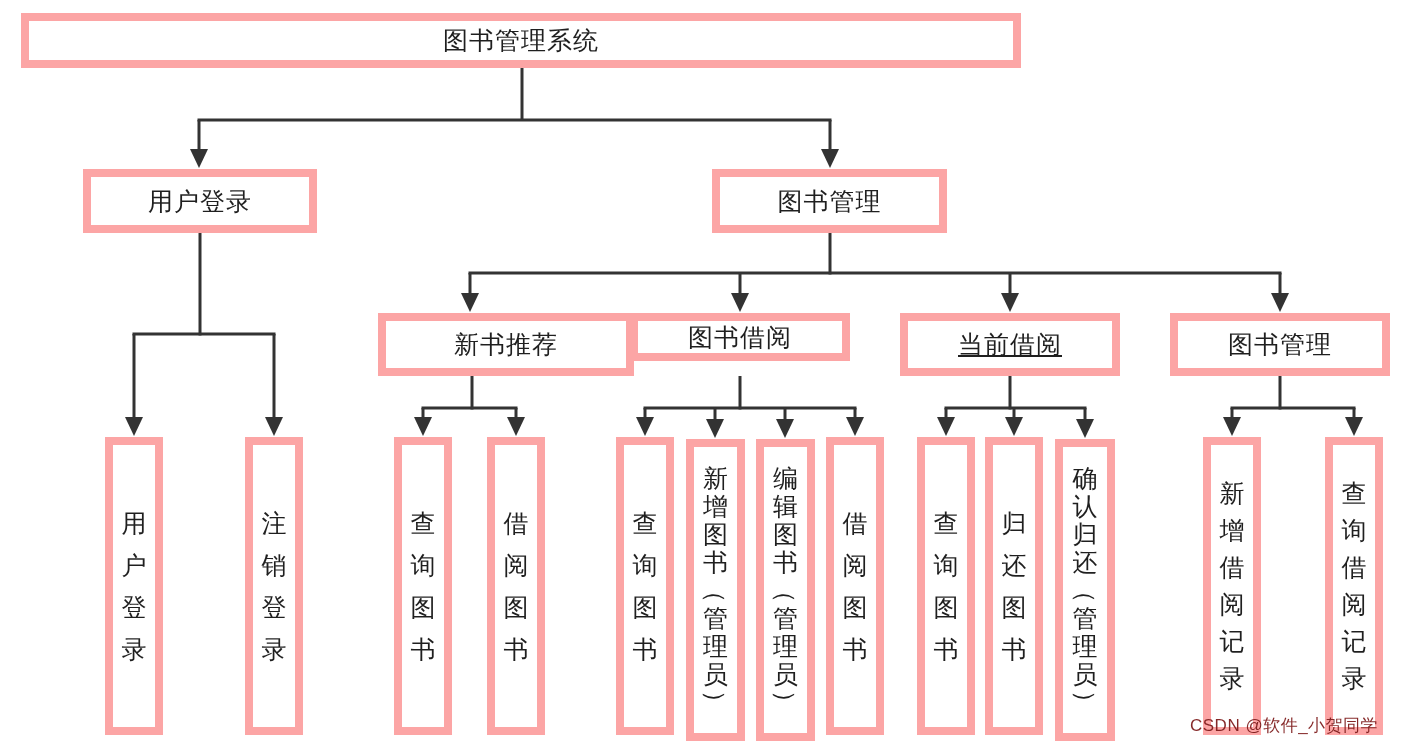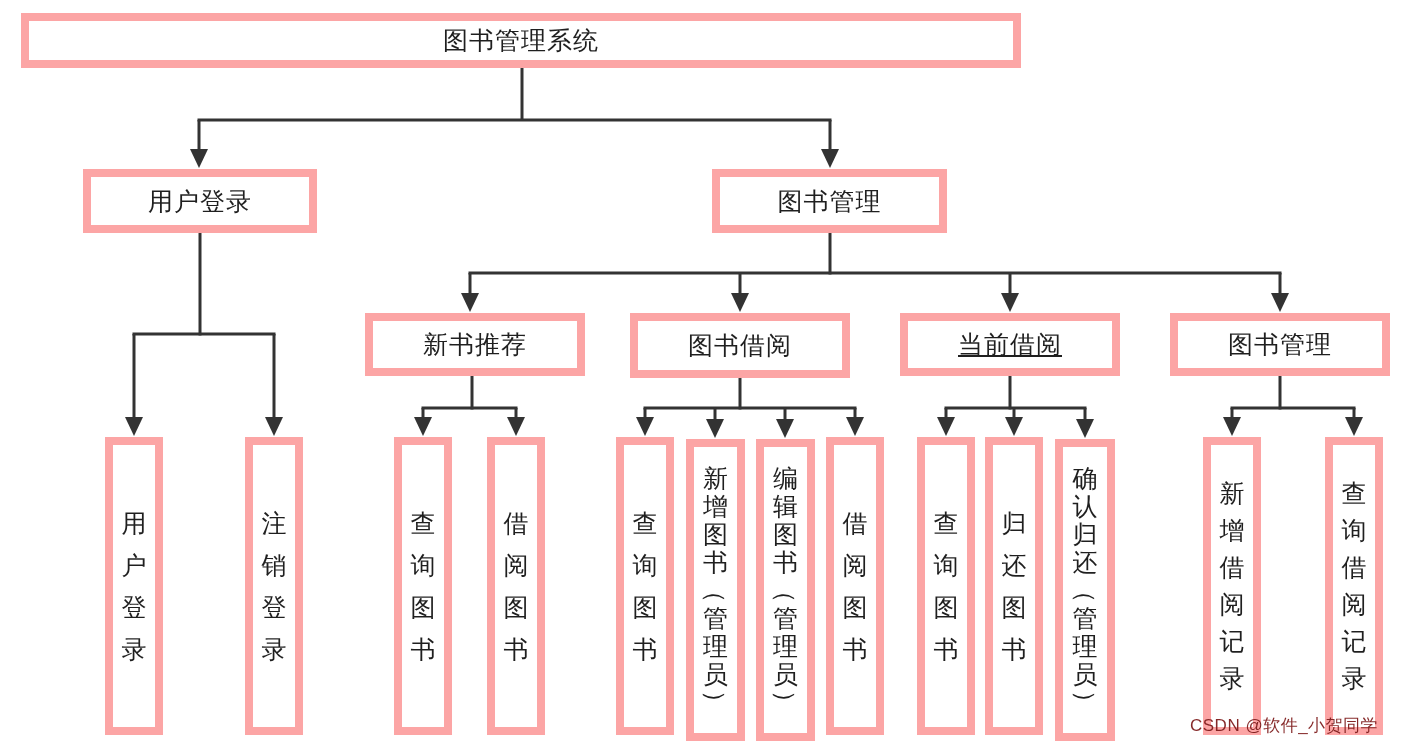--- a/index.html
+++ b/index.html
@@ -86,24 +86,24 @@
     <span>图书管理系统</span>
   </div>
 
   <div class="node node-h" style="left:83px;top:169px;width:234px;height:64px;">
     <span>用户登录</span>
   </div>
   <div class="node node-h" style="left:712px;top:169px;width:235px;height:64px;">
     <span>图书管理</span>
   </div>
 
-  <div class="node node-h" style="left:365px;top:313px;width:220px;height:63px;">
+  <div class="node node-h" style="left:378px;top:313px;width:256px;height:63px;">
     <span>新书推荐</span>
   </div>
-  <div class="node node-h" style="left:630px;top:313px;width:220px;height:65px;">
+  <div class="node node-h" style="left:630px;top:313px;width:220px;height:48px;">
     <span>图书借阅</span>
   </div>
   <div class="node node-h" style="left:900px;top:313px;width:220px;height:63px;text-decoration:underline;">
     <span>当前借阅</span>
   </div>
   <div class="node node-h" style="left:1170px;top:313px;width:220px;height:63px;">
     <span>图书管理</span>
   </div>
 
   <div class="node leaf" style="left:105px;top:437px;width:58px;height:298px;">

